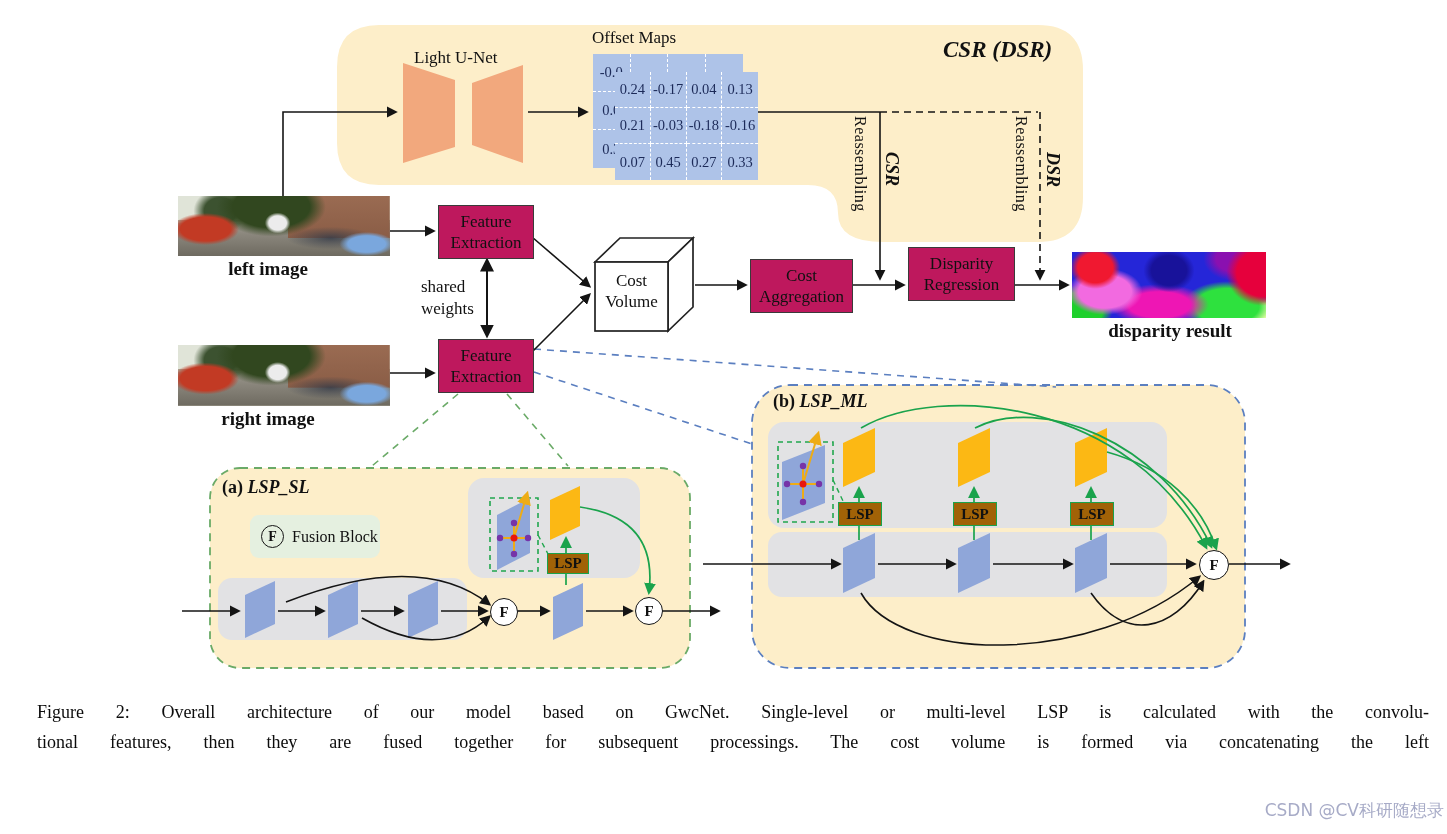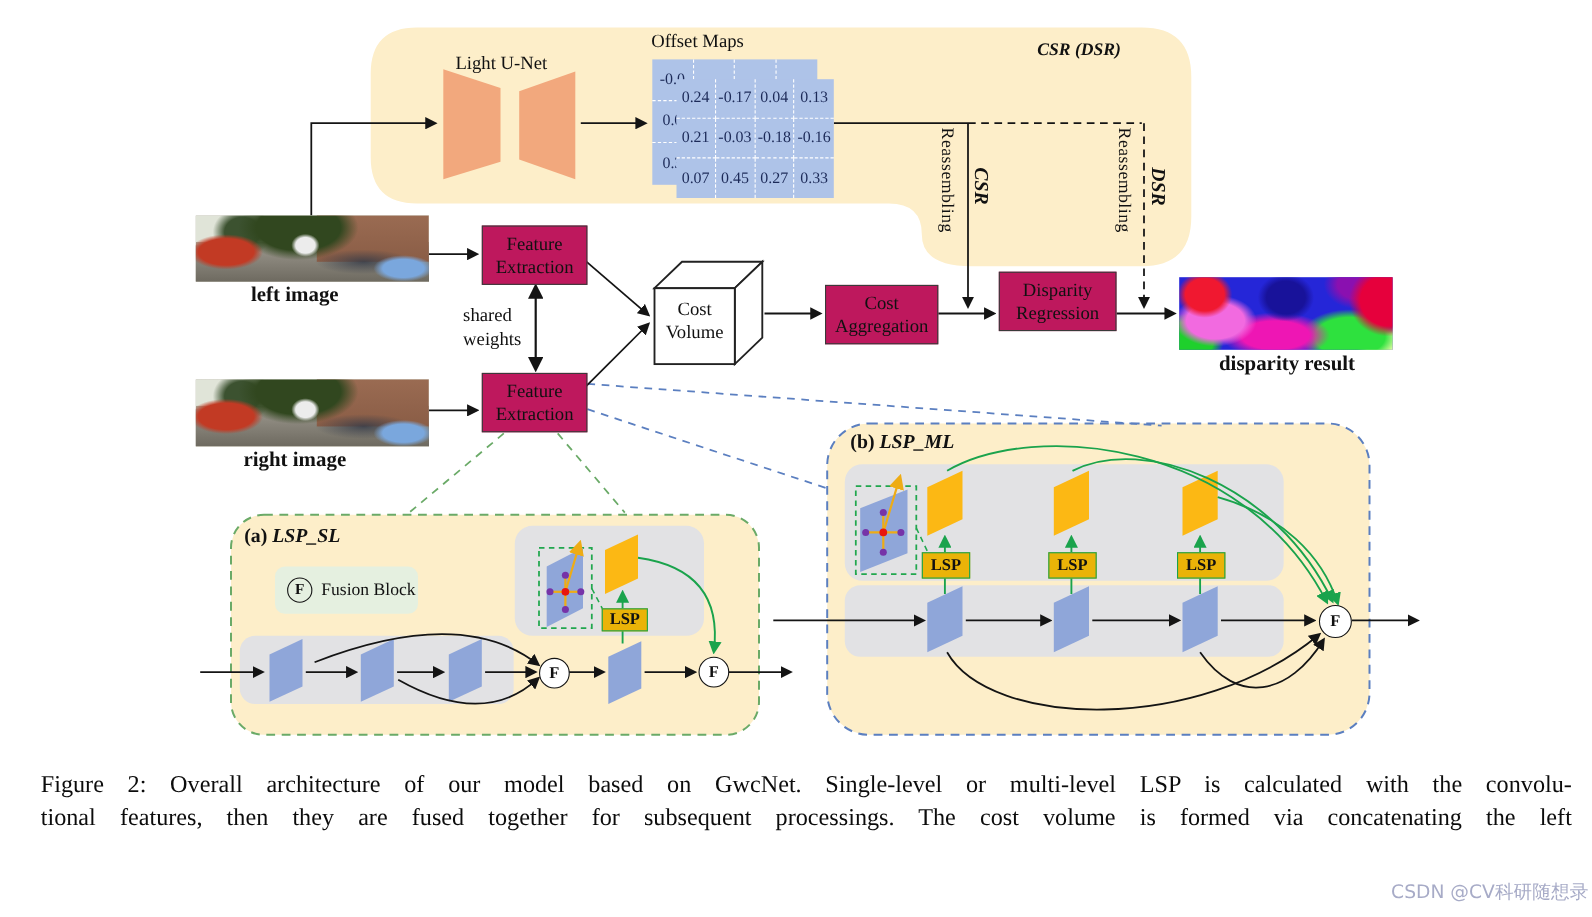--- a/index.html
+++ b/index.html
@@ -8,21 +8,21 @@
   #diagram-svg{position:absolute;left:0;top:0;width:1447px;height:834px;}
   .abs{position:absolute;}
   .wbox{position:absolute;background:#be185d;border:1.7px solid #3a3a3a;display:flex;flex-direction:column;
         align-items:center;justify-content:center;font-size:17px;line-height:21px;text-align:center;}
   .lbl{position:absolute;font-size:17px;white-space:nowrap;}
   .caplbl{position:absolute;font-size:19px;white-space:nowrap;text-align:center;font-weight:bold;}
   .vlabel{position:absolute;writing-mode:vertical-rl;font-size:16px;letter-spacing:.5px;white-space:nowrap;}
   .vname{position:absolute;writing-mode:vertical-rl;font-size:18px;font-weight:bold;font-style:italic;white-space:nowrap;}
   .fcircle{position:absolute;background:#fff;border:1.7px solid #141414;border-radius:50%;
            display:flex;align-items:center;justify-content:center;font-weight:bold;font-size:15px;}
-  .lspbox{position:absolute;background:#eab308;border:1.7px solid #1aa34c;display:flex;align-items:center;
+  .lspbox{position:absolute;background:#a16207;border:1.7px solid #1aa34c;display:flex;align-items:center;
           justify-content:center;font-size:15px;font-weight:600;}
   .boxtitle{position:absolute;font-size:18px;font-weight:bold;white-space:nowrap;}
   .boxtitle .it{font-style:italic;}
   .ogrid{position:absolute;background:#aec3e8;display:grid;grid-template-columns:repeat(4,1fr);
          grid-template-rows:repeat(3,1fr);}
   .ocell{display:flex;align-items:center;justify-content:center;font-size:14.5px;color:#1c2a58;}
   .ocell.br{border-right:1px dashed #fff;}
   .ocell.bb{border-bottom:1px dashed #fff;}
   .legend{position:absolute;background:#e5f0e0;border-radius:9px;display:flex;align-items:center;gap:8px;
           padding-left:11px;font-size:16px;}
@@ -50,21 +50,21 @@
       radial-gradient(ellipse 32px 27px at 12% 24%, #f01830 55%, rgba(240,24,48,0) 78%),
       radial-gradient(ellipse 46px 42px at 98% 32%, #e6003c 55%, rgba(230,0,60,0) 78%),
       radial-gradient(ellipse 42px 30px at 84% 10%, #8a10b0 45%, rgba(138,16,176,0) 75%),
       radial-gradient(ellipse 32px 27px at 50% 28%, #18129a 55%, rgba(24,18,154,0) 80%),
       radial-gradient(ellipse 48px 30px at 17% 60%, #f26ae0 55%, rgba(242,106,224,0) 78%),
       radial-gradient(ellipse 62px 26px at 45% 80%, #ee16b4 50%, rgba(238,22,180,0) 80%),
       radial-gradient(ellipse 42px 32px at 4% 88%, #1ed02c 55%, rgba(30,208,44,0) 78%),
       radial-gradient(ellipse 58px 32px at 80% 82%, #2ee13e 55%, rgba(46,225,62,0) 78%),
       radial-gradient(ellipse 38px 24px at 99% 98%, #f8ffb0 55%, rgba(248,255,176,0) 80%);
   }
-  #caption{position:absolute;left:37px;top:698px;width:1392px;font-size:22px;line-height:29.5px;color:#0c0c0c;}
+  #caption{position:absolute;left:37px;top:698px;width:1392px;font-size:18px;line-height:29.5px;color:#0c0c0c;}
   .capline{text-align:justify;text-align-last:justify;white-space:normal;}
   .capline.last{text-align:left;text-align-last:left;}
   .capline .it{font-style:italic;}
   #watermark{position:absolute;right:3px;top:799px;font-size:17px;color:#a7abc7;
              font-family:"DejaVu Sans","Liberation Sans",sans-serif;white-space:nowrap;}
 </style>
 </head>
 <body>
 
 <div id="canvas">
@@ -208,21 +208,21 @@
       <line x1="974" y1="540" x2="974" y2="525"></line>
       <line x1="974" y1="502" x2="974" y2="489" marker-end="url(#mg)"></line>
       <line x1="1091" y1="540" x2="1091" y2="525"></line>
       <line x1="1091" y1="502" x2="1091" y2="489" marker-end="url(#mg)"></line>
       <path d="M 861 428 C 940 382, 1130 400, 1206 547" marker-end="url(#mg)"></path>
       <path d="M 975 428 C 1040 395, 1160 440, 1211 546" marker-end="url(#mg)"></path>
       <path d="M 1107 452 C 1165 468, 1202 505, 1216 548" marker-end="url(#mg)"></path>
     </g>
   </svg>
 
-  <div class="boxtitle" style="left:943px;top:37px;font-style:italic;font-size:16px;font-family:Liberation Serif, serif;">CSR (DSR)</div>
+  <div class="boxtitle" style="left:943px;top:37px;font-style:italic;font-size:23px;font-family:Liberation Serif, serif;">CSR (DSR)</div>
   <div class="lbl" style="left:414px;top:48px;">Light U-Net</div>
   <div class="lbl" style="left:592px;top:28px;">Offset Maps</div>
 
   <div class="ogrid" style="left:593px;top:54px;width:150px;height:114px;">
     <div class="ocell br bb">-0.0</div>
       <div class="ocell br bb"></div>
       <div class="ocell br bb"></div>
       <div class="ocell bb"></div>
     <div class="ocell br bb">0.0</div>
       <div class="ocell br bb"></div>

